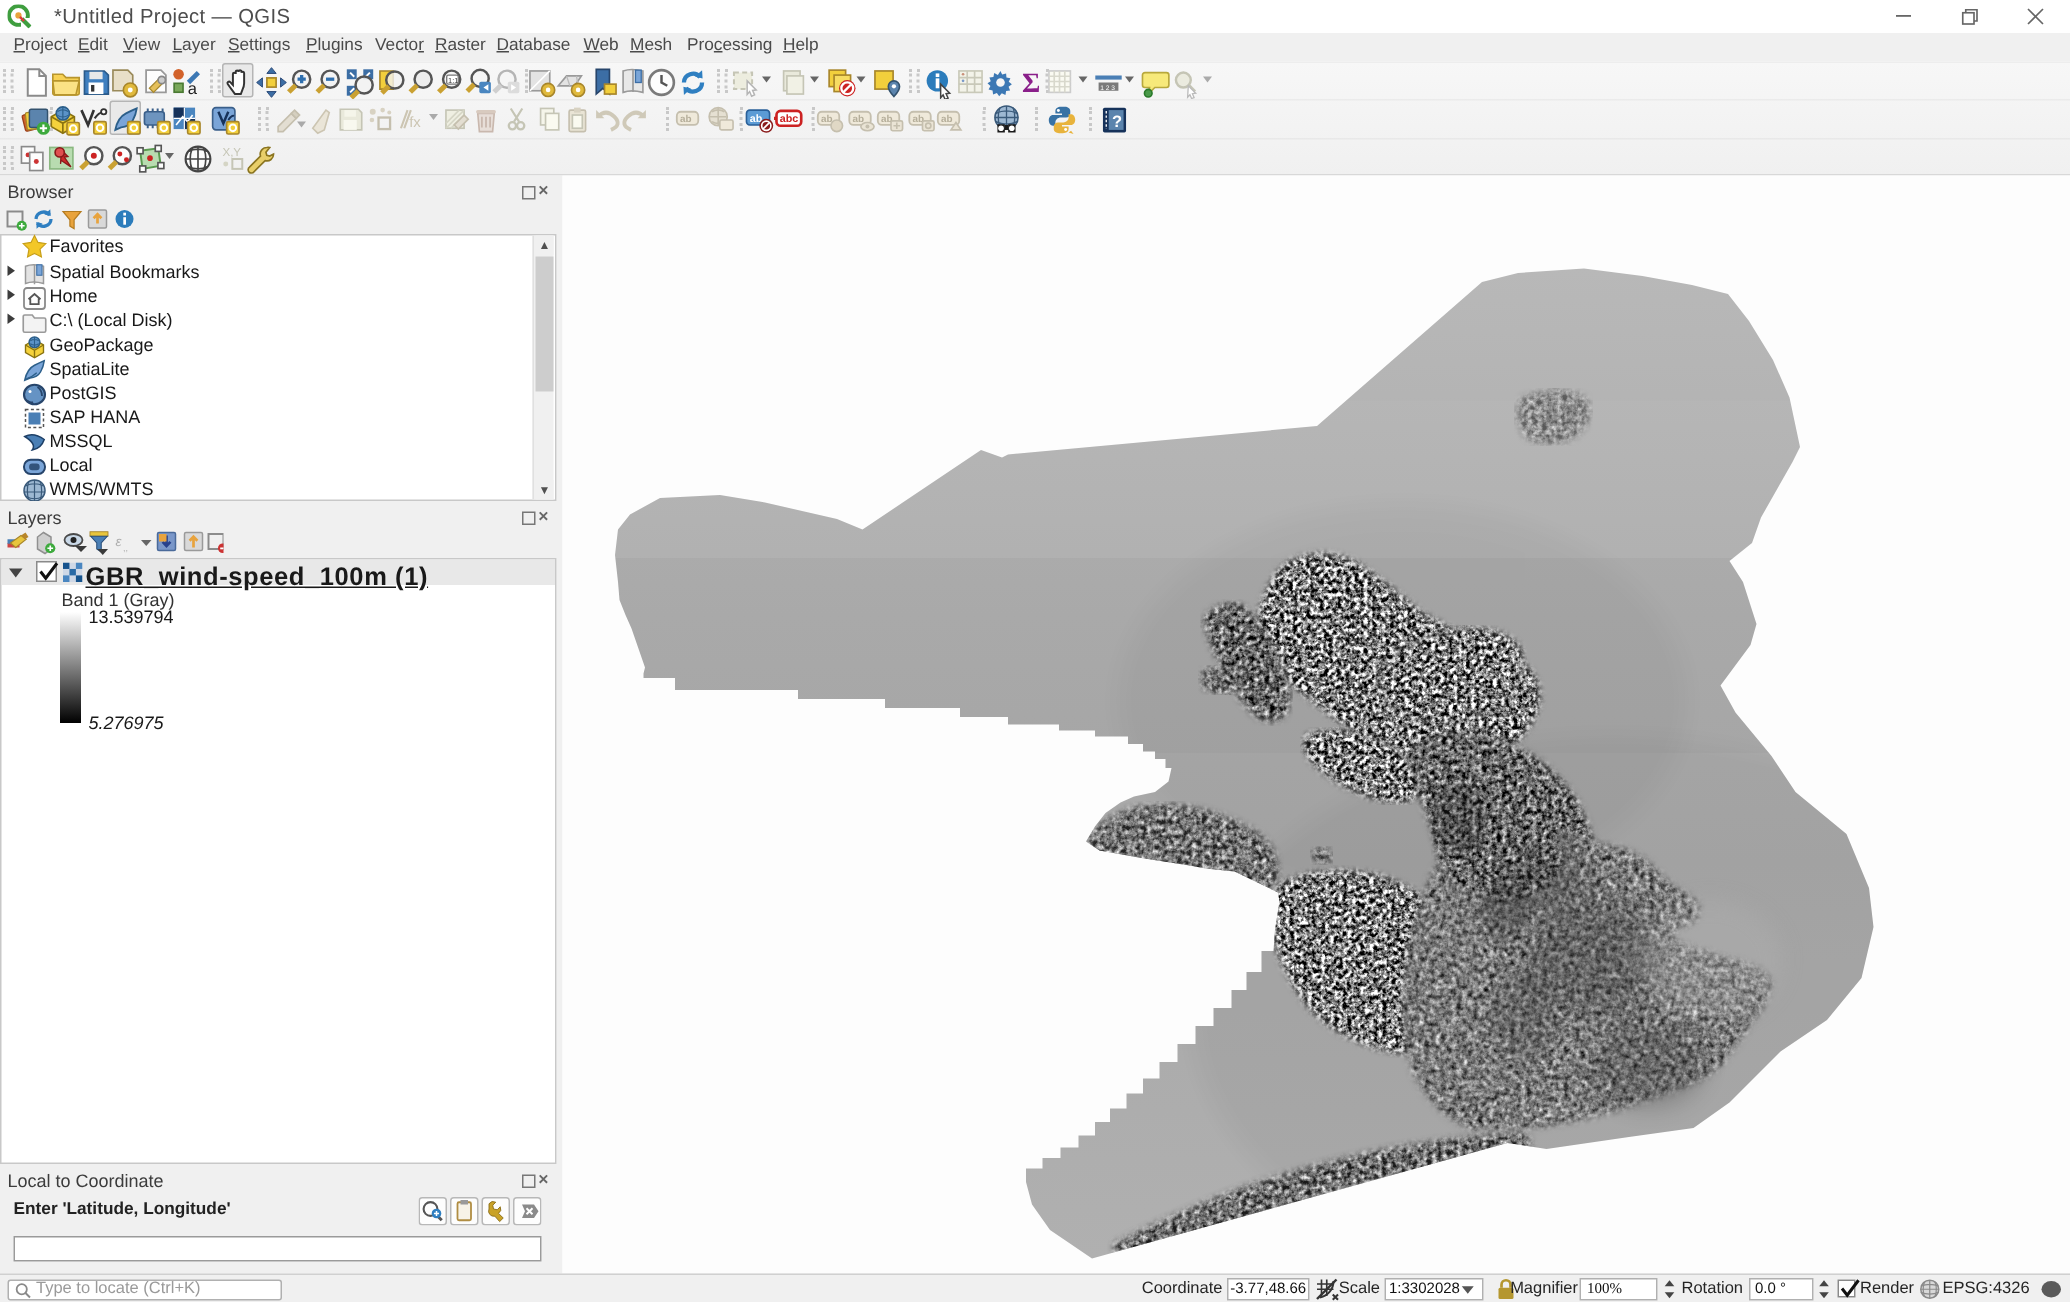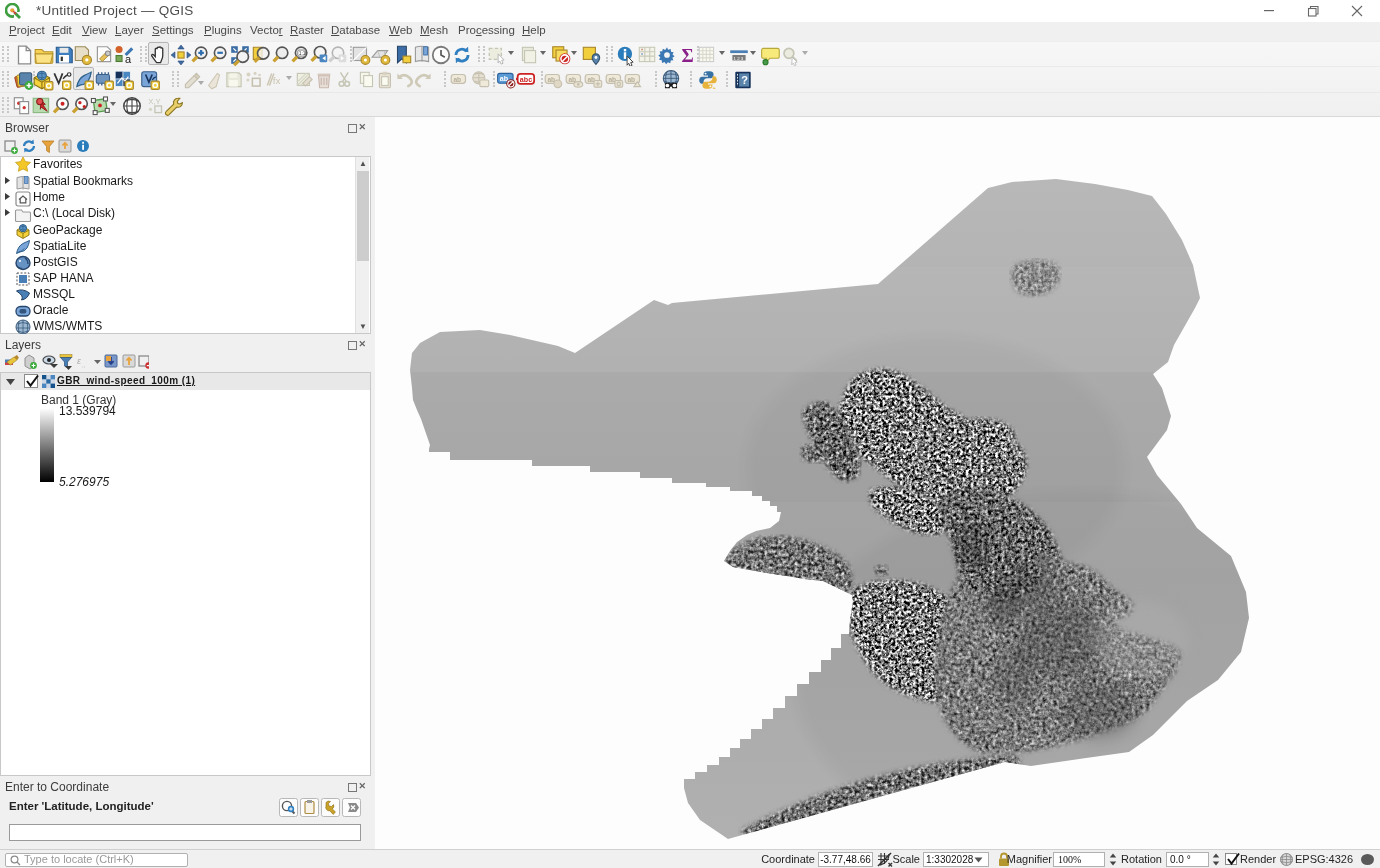--- a/index.html
+++ b/index.html
@@ -606,21 +606,21 @@
       </svg>
       <div class="titem" style="left:33px;top:1px;">Favorites</div>
       <div class="titem" style="left:33px;top:18px;">Spatial Bookmarks</div>
       <div class="titem" style="left:33px;top:34px;">Home</div>
       <div class="titem" style="left:33px;top:50px;">C:\ (Local Disk)</div>
       <div class="titem" style="left:33px;top:67px;">GeoPackage</div>
       <div class="titem" style="left:33px;top:83px;">SpatiaLite</div>
       <div class="titem" style="left:33px;top:99px;">PostGIS</div>
       <div class="titem" style="left:33px;top:115px;">SAP HANA</div>
       <div class="titem" style="left:33px;top:131px;">MSSQL</div>
-      <div class="titem" style="left:33px;top:147px;">Oracle</div>
+      <div class="titem" style="left:33px;top:147px;">Local</div>
       <div class="titem" style="left:33px;top:163px;">WMS/WMTS</div>
     </div>
     <div class="scrollbar" style="left:355px;top:38px;width:14px;height:176px;">
       <div class="sbtn" style="top:0;">▲</div>
       <div class="sthumb" style="top:14px;height:90px;"></div>
       <div class="sbtn" style="bottom:0;">▼</div>
     </div>
   </div>
 
   <div class="abs" style="left:0;top:219px;width:371px;height:440px;">
@@ -682,29 +682,29 @@
         <path d="M2 7l3.5 4.5L13 1.5" fill="none" stroke="#111" stroke-width="2"></path>
       </svg>
     <svg style="position:absolute;left:42px;top:39px;" width="13" height="13">
       <rect width="13" height="13" fill="#cfd8e6"></rect>
       <rect x="0" y="0" width="4.3" height="4.3" fill="#16538d"></rect>
         <rect x="8.6" y="0" width="4.4" height="4.3" fill="#4a86c0"></rect>
       <rect x="4.3" y="4.3" width="4.3" height="4.3" fill="#2a6aa5"></rect>
         <rect x="0" y="8.6" width="4.3" height="4.4" fill="#4a86c0"></rect>
       <rect x="8.6" y="8.6" width="4.4" height="4.4" fill="#16538d"></rect>
     </svg>
-    <div class="titem" style="left:57px;top:39px;font-weight:bold;text-decoration:underline;font-size:10px;letter-spacing:0.4px;">GBR_wind-speed_100m (1)</div>
+    <div class="titem" style="left:57px;top:39px;font-weight:bold;text-decoration:underline;font-size:17px;letter-spacing:0.4px;">GBR_wind-speed_100m (1)</div>
     <div class="titem" style="left:41px;top:57px;color:#333;">Band 1 (Gray)</div>
     <div style="position:absolute;left:40px;top:72px;width:14px;height:74px;background:linear-gradient(#ffffff,#000000);"></div>
     <div class="titem" style="left:59px;top:68px;">13.539794</div>
     <div class="titem" style="left:59px;top:139px;font-style:italic;">5.276975</div>
   </div>
 
   <div class="abs" style="left:0;top:661px;width:371px;height:71px;">
-    <div class="paneltitle" style="position:absolute;left:5px;top:2px;">Enter to Coordinate</div>
+    <div class="paneltitle" style="position:absolute;left:5px;top:2px;">Local to Coordinate</div>
     <div class="dockbtns" style="right:5px;top:4px;"></div>
     <div style="position:absolute;left:9px;top:22px;font-size:11.5px;font-weight:bold;color:#222;">Enter 'Latitude, Longitude'</div>
     <div id="ztcbtns" style="position:absolute;left:279px;top:20px;">
       <svg width="82" height="19" viewBox="0 0 82 19">
         <g>
             <rect x="0.5" y="0.5" width="18" height="18" rx="2" fill="#fdfdfd" stroke="#b8b8b8"></rect>
             <circle cx="8" cy="8" r="4.6" fill="none" stroke="#555" stroke-width="1.4"></circle>
             <path d="M11.5 11.5l4 4" stroke="#555" stroke-width="2"></path>
             <circle cx="12" cy="11" r="3.2" fill="#2f7fc1"></circle>
             <path d="M12 9.3v3.4M10.3 11h3.4" stroke="#fff" stroke-width="1"></path>

